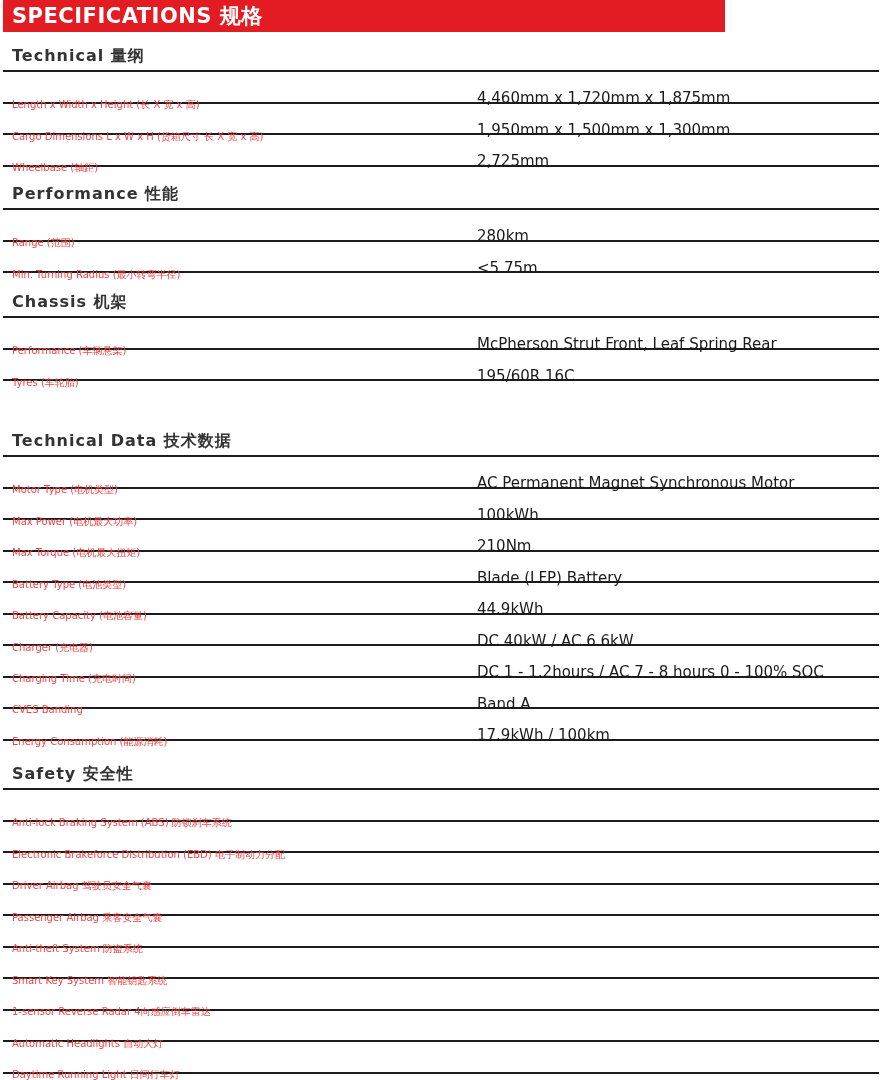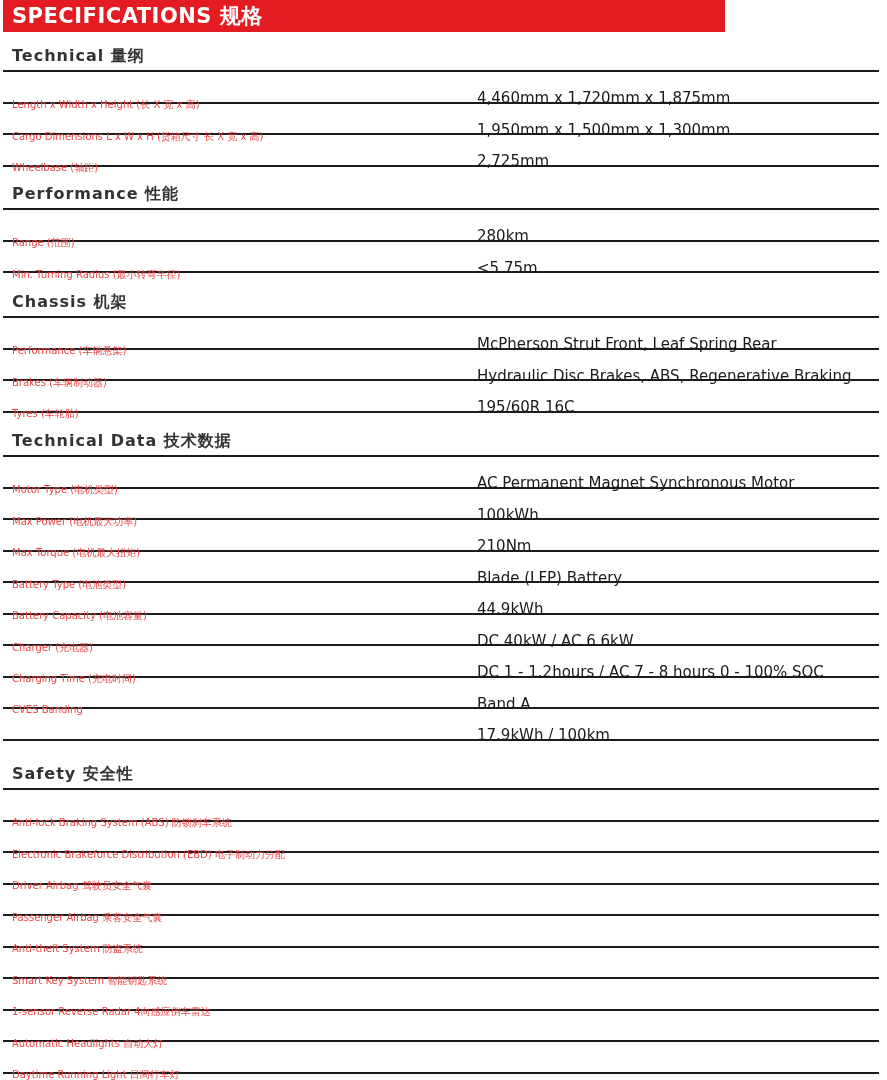--- a/index.html
+++ b/index.html
@@ -63,24 +63,20 @@
     <div class="section" style="top: 286px;">
       <div class="section-title">
         <span>Chassis  机架</span>
       </div>
       <div class="rows">
         <div class="row">
           <span class="label">Performance (车辆悬架)</span>
           <span class="value">McPherson Strut Front, Leaf Spring Rear</span>
         </div>
         <div class="row">
-          <span class="label">Brakes (车辆制动器)</span>
-          <span class="value">Hydraulic Disc Brakes, ABS, Regenerative Braking</span>
-        </div>
-        <div class="row">
           <span class="label">Tyres (车轮胎)</span>
           <span class="value">195/60R 16C</span>
         </div>
       </div>
     </div>
     <div class="section" style="top: 425px;">
       <div class="section-title">
         <span>Technical Data  技术数据</span>
       </div>
       <div class="rows">
@@ -110,20 +106,21 @@
         </div>
         <div class="row">
           <span class="label">Charging Time (充电时间)</span>
           <span class="value">DC 1 - 1.2hours / AC 7 - 8 hours 0 - 100% SOC</span>
         </div>
         <div class="row">
           <span class="label">CVES Banding</span>
           <span class="value">Band A</span>
         </div>
         <div class="row">
+          <span class="label">Energy Consumption (能源消耗)</span>
           <span class="value">17.9kWh / 100km</span>
         </div>
       </div>
     </div>
     <div class="section" style="top: 758px; text-align: center;">
       <div class="section-title">
         <span>Safety  安全性</span>
       </div>
       <div class="rows">
         <div class="row">

